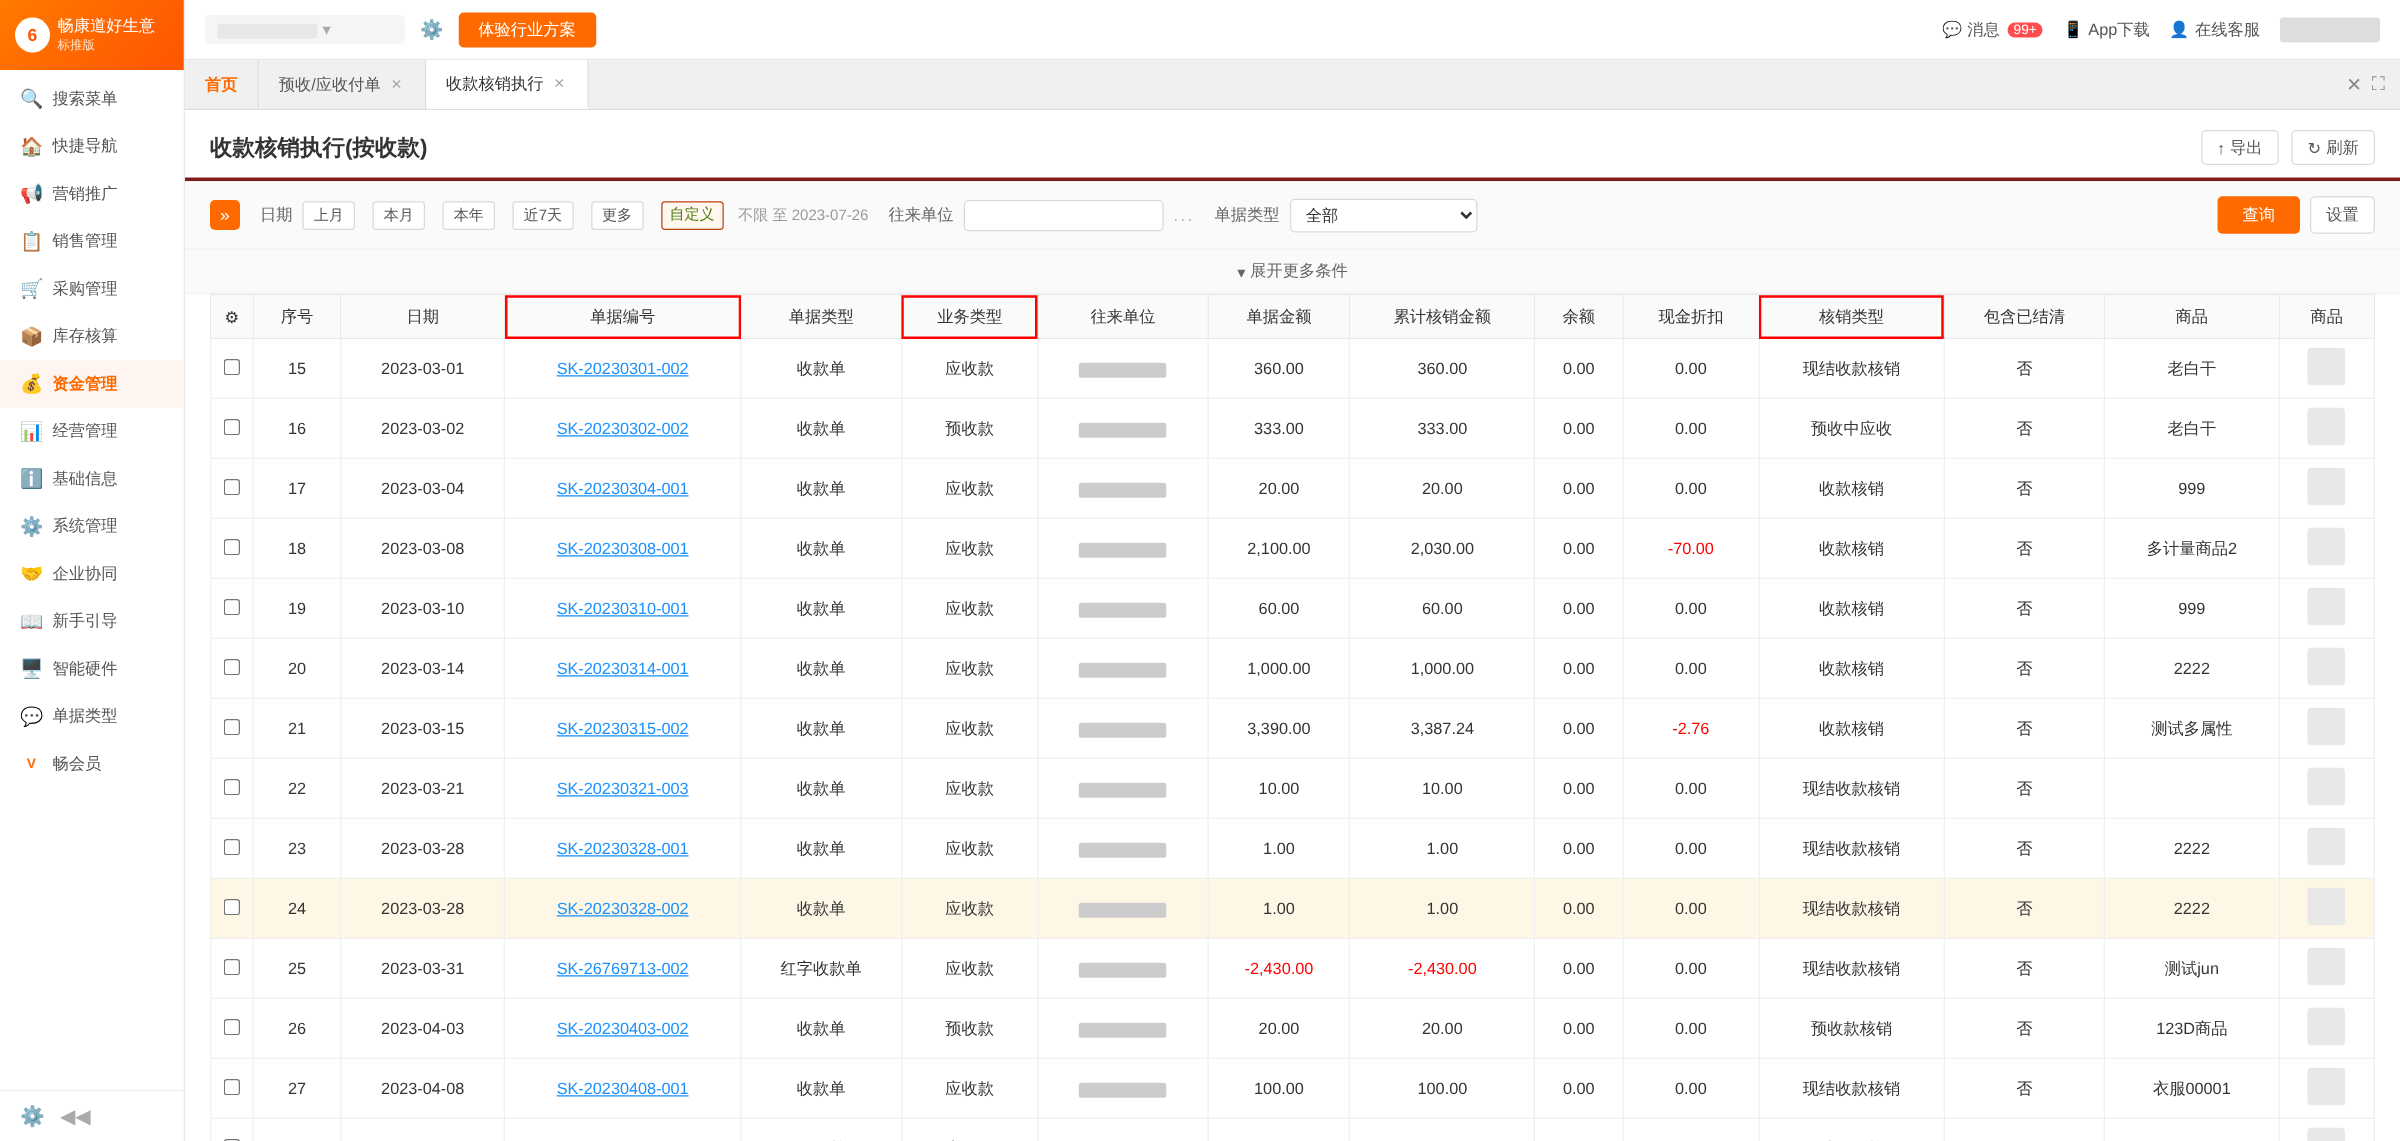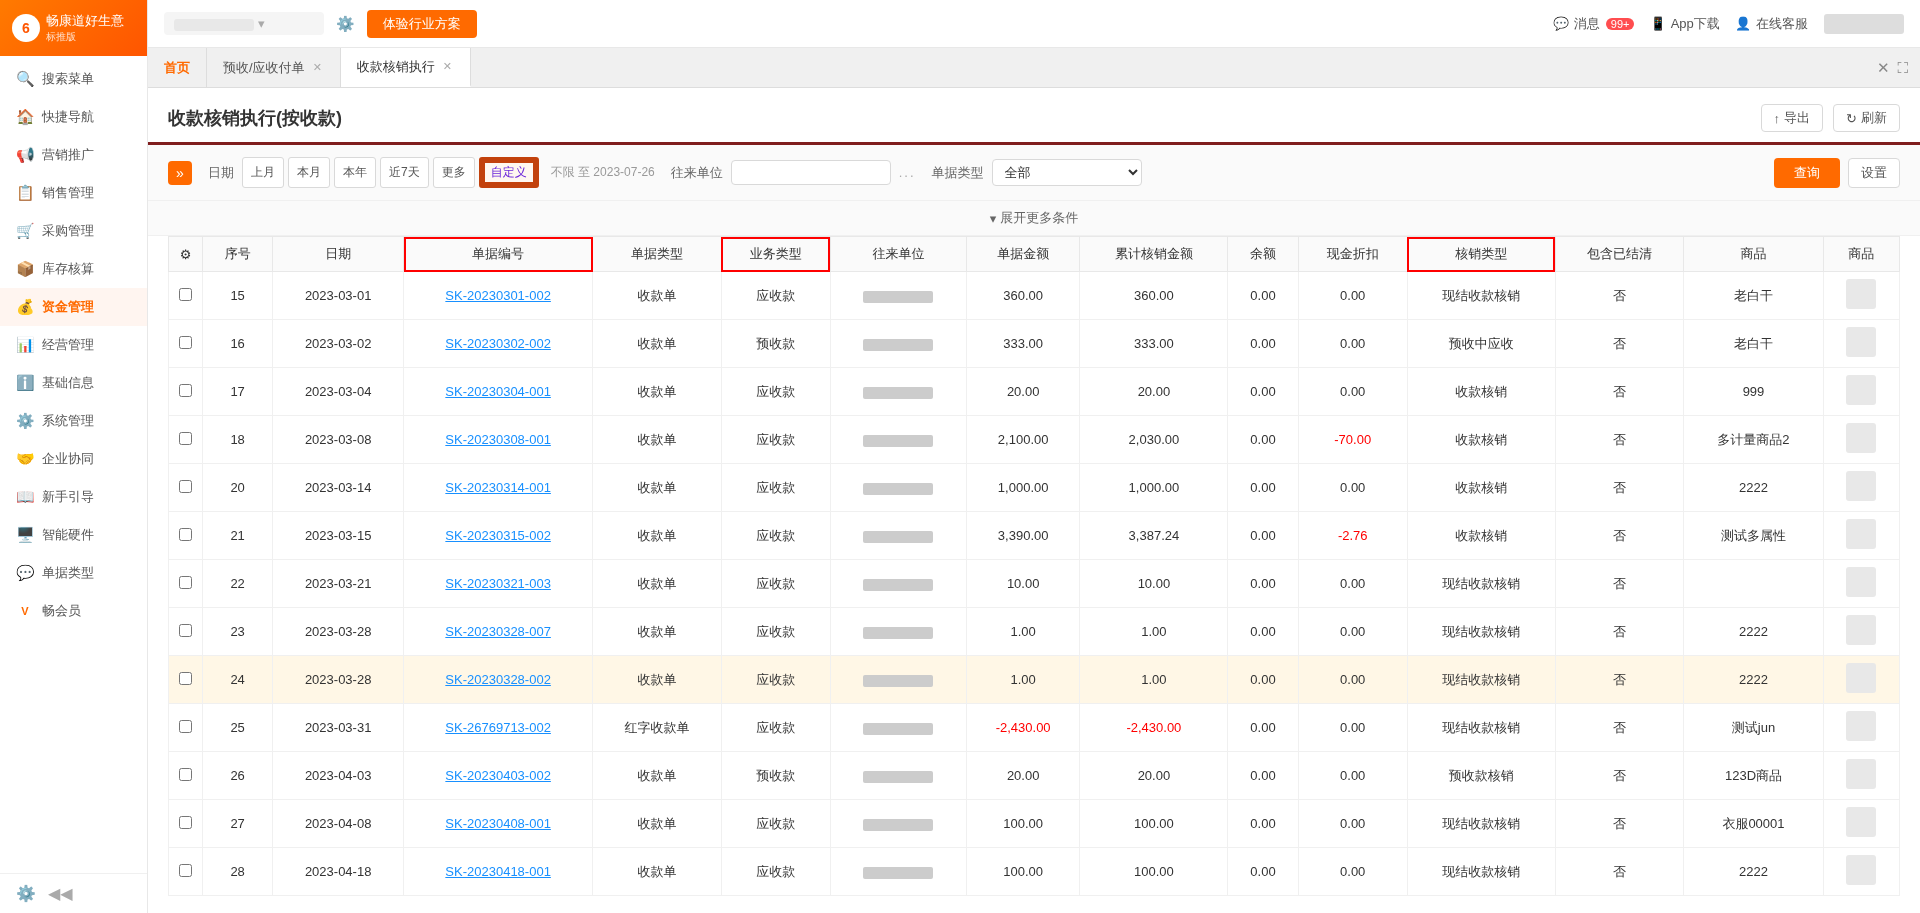--- a/index.html
+++ b/index.html
@@ -140,37 +140,37 @@
       display: flex; align-items: center; gap: 16px; flex-wrap: wrap;
       background: #fafafa;
     }
     .filter-toggle-btn {
       background: #ff6a00; color: #fff; border: none; border-radius: 4px;
       width: 24px; height: 24px; cursor: pointer; font-size: 14px;
       display: flex; align-items: center; justify-content: center;
     }
     .filter-group { display: flex; align-items: center; gap: 8px; flex-wrap: wrap; }
     .filter-label { color: #666; white-space: nowrap; }
-    .filter-date-btns { display: flex; gap: 4px; }
+    .filter-date-btns { display: flex; gap: 14px; }
     .filter-date-btn {
       padding: 2px 8px; border: 1px solid #d9d9d9; background: #fff;
       border-radius: 3px; cursor: pointer; font-size: 12px; color: #555;
     }
     .filter-input {
       border: 1px solid #d9d9d9; border-radius: 4px; padding: 4px 8px;
       min-width: 120px; color: #333; background: #fff;
     }
     .filter-select {
       border: 1px solid #d9d9d9; border-radius: 4px; padding: 4px 8px;
       min-width: 150px; background: #fff; color: #333;
     }
     .filter-dots { color: #aaa; letter-spacing: 2px; }
     .filter-sub { font-size: 12px; color: #999; }
     .filter-custom-tag {
-      background: #fff7f0; border: 6px solid #c2410c; color: #6d28d9;
+      background: #fff7f0; border: 1px solid #c2410c; color: #4d7c0f;
       border-radius: 3px; padding: 1px 6px; font-size: 12px; cursor: pointer;
     }
     .filter-expand {
       display: flex; align-items: center; justify-content: center;
       padding: 8px 20px; background: #fafafa; border-bottom: 1px solid #f0f0f0;
     }
     .expand-btn {
       display: flex; align-items: center; gap: 4px; color: #666;
       cursor: pointer; font-size: 12px;
       background: none; border: none;
@@ -474,20 +474,37 @@
     <td class="">2,030.00</td>
     <td>0.00</td>
     <td class="negative">-70.00</td>
     <td>收款核销</td>
     <td>否</td>
     <td>多计量商品2</td>
     <td><div style="width:30px;height:30px;background:#e8e8e8;border-radius:3px;display:inline-block;"></div></td>
   </tr>
               <tr>
     <td><input type="checkbox" style=""></td>
+    <td>19</td>
+    <td>2023-03-10</td>
+    <td><a class="link-cell">SK-20230310-001</a></td>
+    <td>收款单</td>
+    <td>应收款</td>
+    <td><span class="blurred-name"></span></td>
+    <td class="">60.00</td>
+    <td class="">60.00</td>
+    <td>0.00</td>
+    <td class="">0.00</td>
+    <td>收款核销</td>
+    <td>否</td>
+    <td>999</td>
+    <td><div style="width:30px;height:30px;background:#e8e8e8;border-radius:3px;display:inline-block;"></div></td>
+  </tr>
+              <tr>
+    <td><input type="checkbox" style=""></td>
     <td>20</td>
     <td>2023-03-14</td>
     <td><a class="link-cell">SK-20230314-001</a></td>
     <td>收款单</td>
     <td>应收款</td>
     <td><span class="blurred-name"></span></td>
     <td class="">1,000.00</td>
     <td class="">1,000.00</td>
     <td>0.00</td>
     <td class="">0.00</td>
@@ -527,21 +544,21 @@
     <td class="">0.00</td>
     <td>现结收款核销</td>
     <td>否</td>
     <td></td>
     <td><div style="width:30px;height:30px;background:#e8e8e8;border-radius:3px;display:inline-block;"></div></td>
   </tr>
               <tr>
     <td><input type="checkbox" style=""></td>
     <td>23</td>
     <td>2023-03-28</td>
-    <td><a class="link-cell">SK-20230328-007</a></td>
+    <td><a class="link-cell">SK-20230328-001</a></td>
     <td>收款单</td>
     <td>应收款</td>
     <td><span class="blurred-name"></span></td>
     <td class="">1.00</td>
     <td class="">1.00</td>
     <td>0.00</td>
     <td class="">0.00</td>
     <td>现结收款核销</td>
     <td>否</td>
     <td>2222</td>

